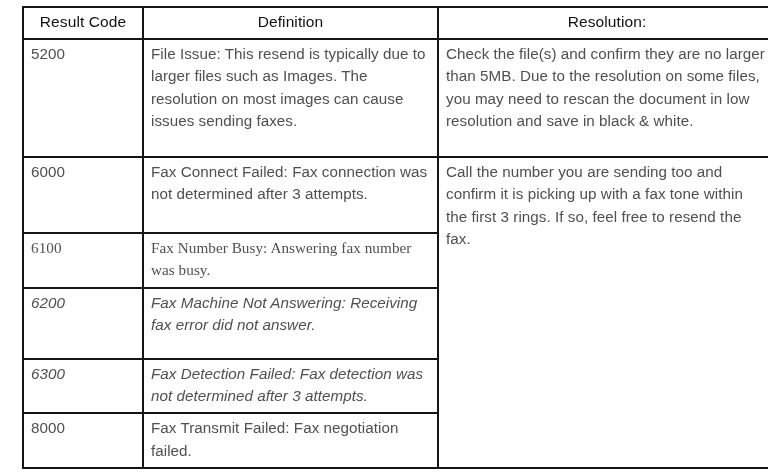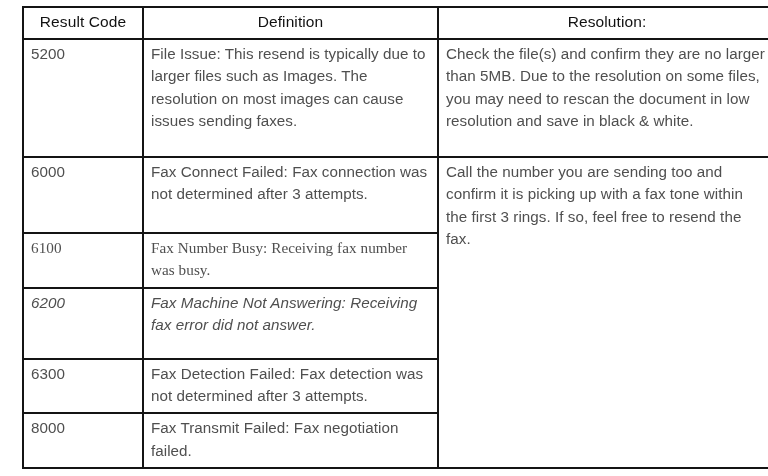--- a/index.html
+++ b/index.html
@@ -71,21 +71,21 @@
 
   td.res-cell {
     vertical-align: top;
   }
 
   
   tr.r-5200 td { height: 118px; }
   tr.r-6000 td { height: 76px; }
   tr.r-6100 td { height: 50px; font-family: Liberation Serif, serif; }
   tr.r-6200 td { height: 71px; font-style: italic; }
-  tr.r-6300 td { height: 54px; }
+  tr.r-6300 td { height: 54px; font-style: italic; }
   tr.r-8000 td { height: 50px; }
 </style>
 </head>
 <body>
 
 <div class="page">
 
   <table class="codes">
     <colgroup>
       <col class="c-code">
@@ -110,21 +110,21 @@
       </tr>
 
       <tr class="r-6000">
         <td class="code-cell">6000</td>
         <td class="def-cell">Fax Connect Failed: Fax connection was not determined after 3 attempts.</td>
         <td class="res-cell" rowspan="5">Call the number you are sending too and confirm it is picking up with a fax tone within the first 3 rings. If so, feel free to resend the fax.</td>
       </tr>
 
       <tr class="r-6100">
         <td class="code-cell">6100</td>
-        <td class="def-cell">Fax Number Busy: Receiving fax number was busy.</td>
+        <td class="def-cell">Fax Number Busy: Answering fax number was busy.</td>
       </tr>
 
       <tr class="r-6200">
         <td class="code-cell">6200</td>
         <td class="def-cell">Fax Machine Not Answering: Receiving fax error did not answer.</td>
       </tr>
 
       <tr class="r-6300">
         <td class="code-cell">6300</td>
         <td class="def-cell">Fax Detection Failed: Fax detection was not determined after 3 attempts.</td>

